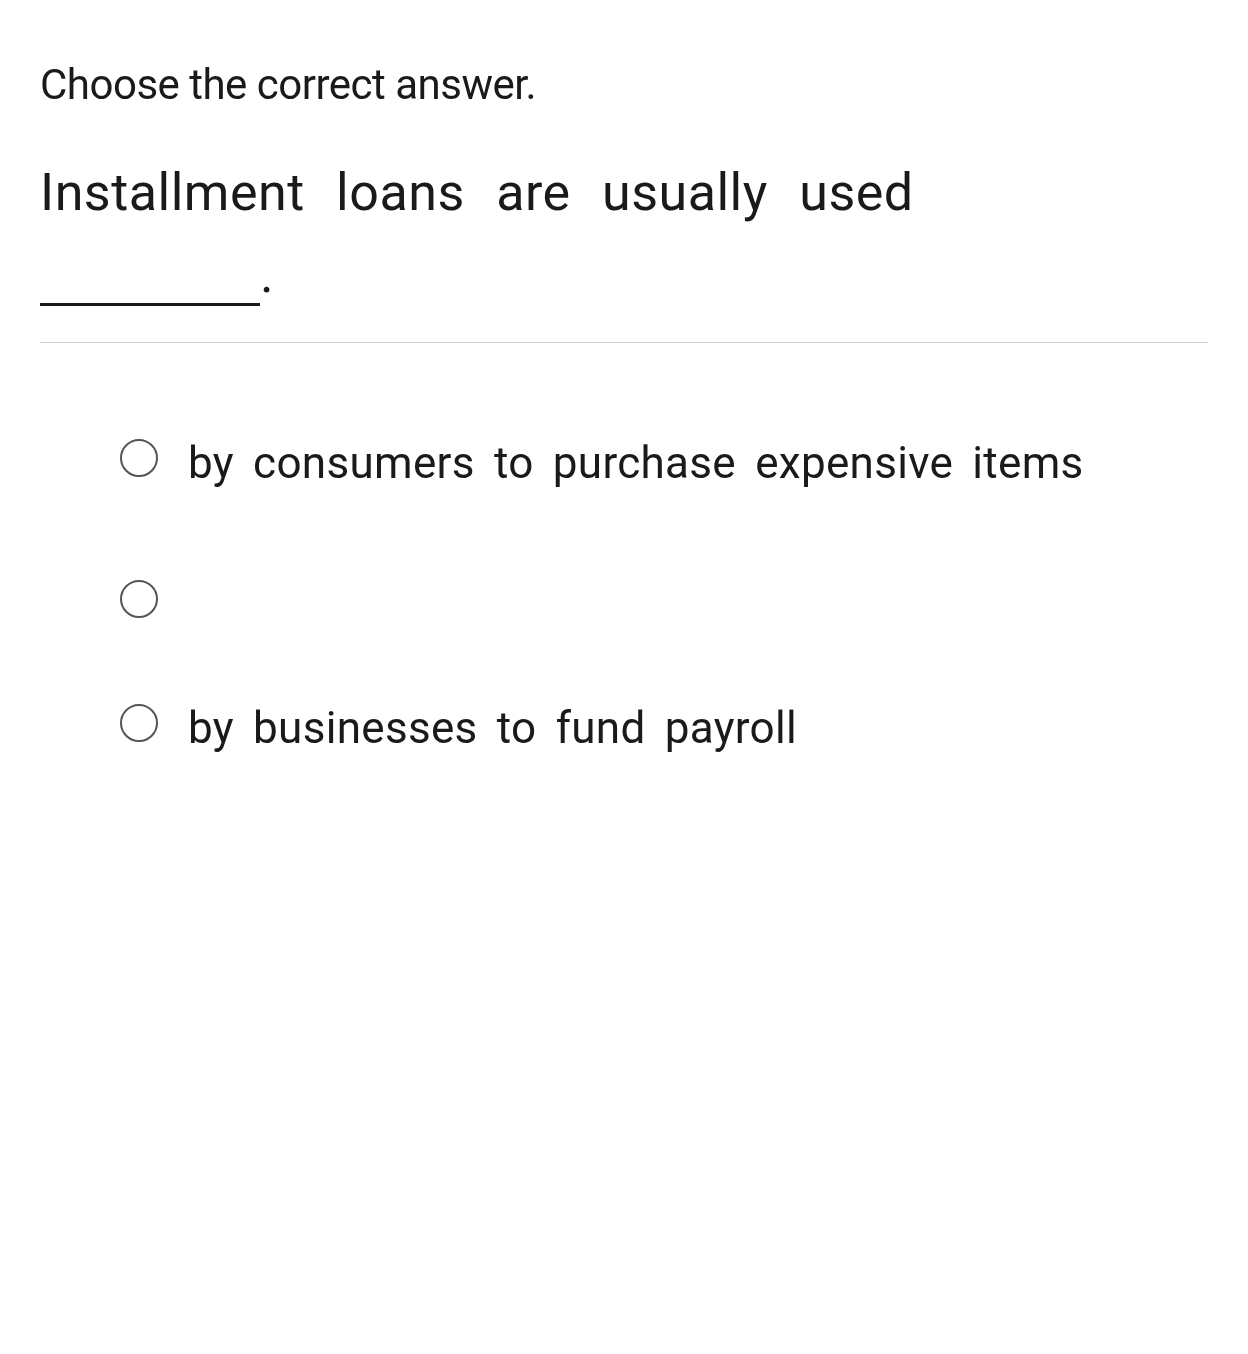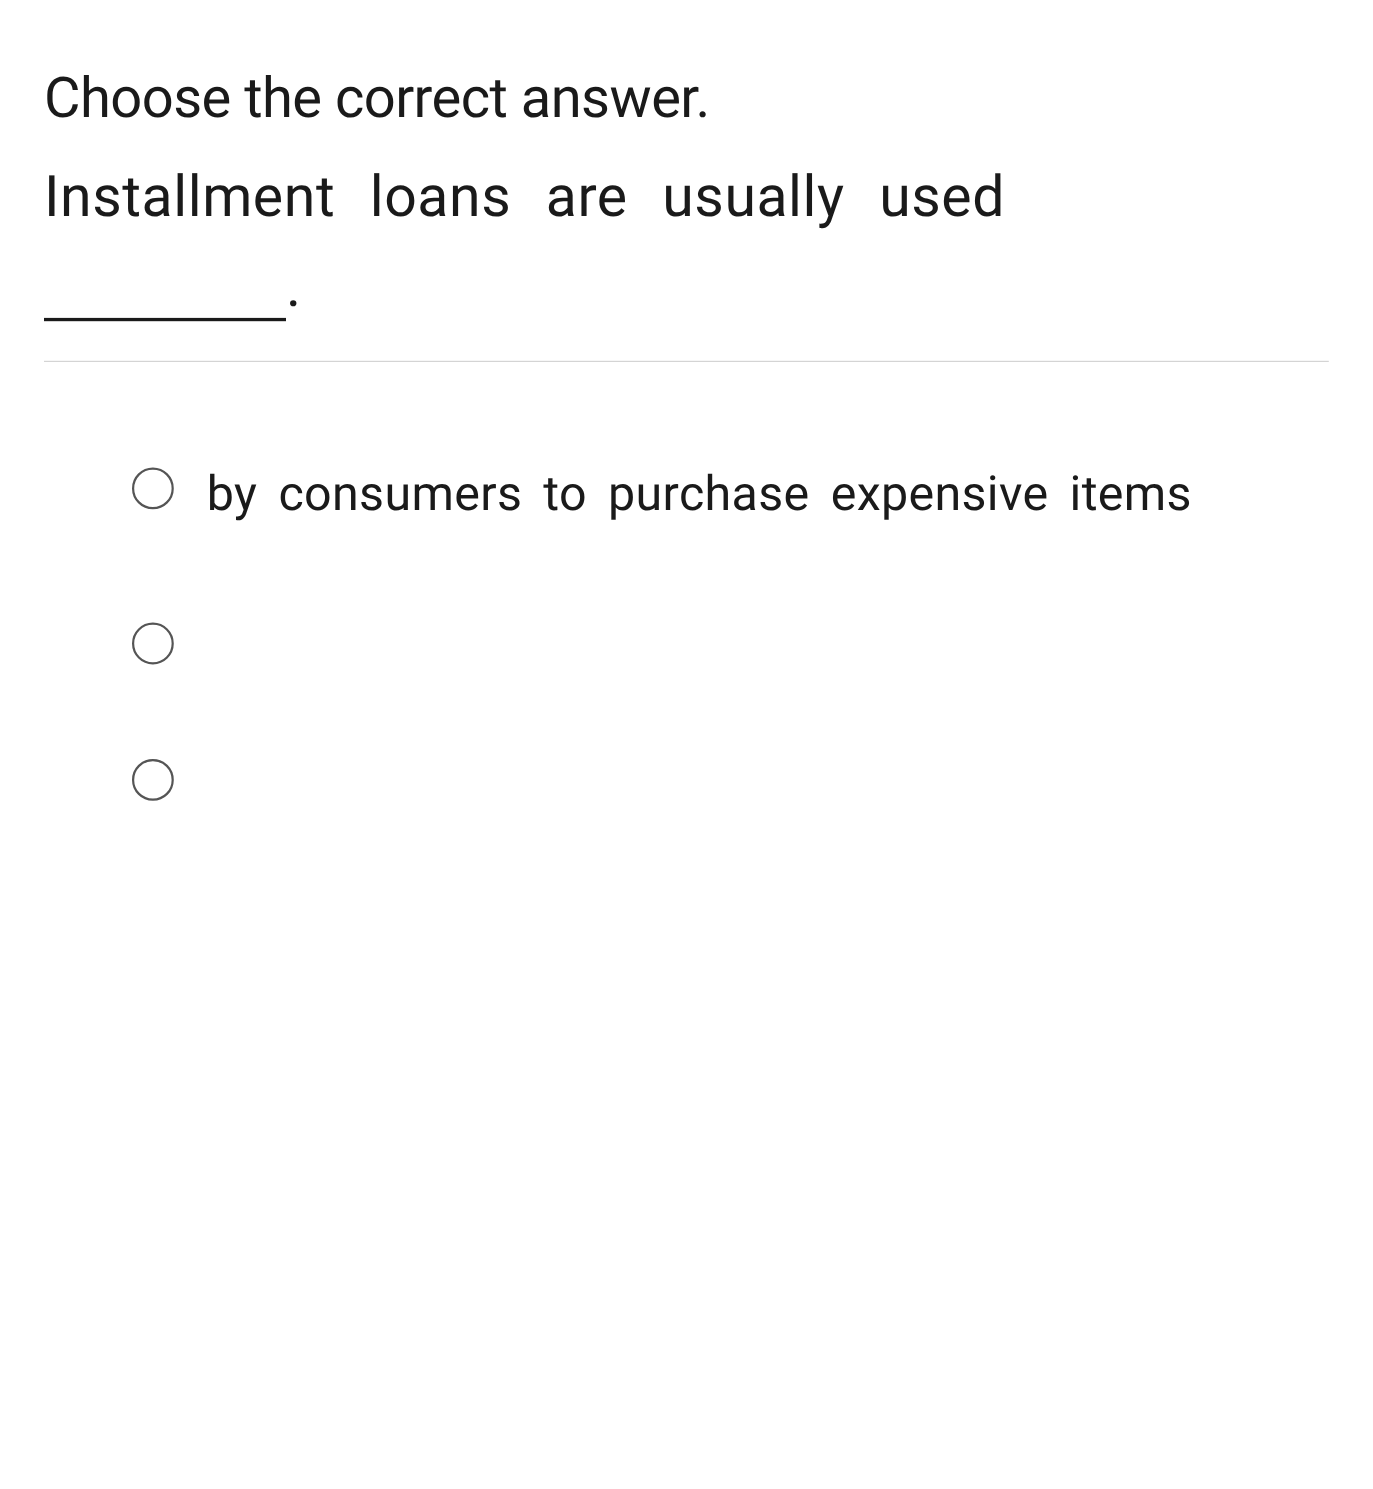--- a/index.html
+++ b/index.html
@@ -11,23 +11,23 @@
     body {
       background: #ffffff;
       font-family: -apple-system, BlinkMacSystemFont, 'Segoe UI', Roboto, sans-serif;
       width: 1248px;
       min-height: 1354px;
       padding: 60px 40px 60px 40px;
       color: #1a1a1a;
     }
 
     .instruction {
-      font-size: 51px;
+      font-size: 42px;
       font-weight: 400;
-      margin-bottom: 24px;
+      margin-bottom: 48px;
       letter-spacing: -0.5px;
     }
 
     .question-text {
       font-size: 52px;
       font-weight: 400;
       line-height: 1.4;
       margin-bottom: 28px;
       letter-spacing: 0.5px;
       word-spacing: 18px;
@@ -130,15 +130,16 @@
   <label class="option" for="radio-c">
     <div class="radio-container">
       <input type="radio" class="radio" id="radio-c" name="answer" value="c" style="">
     </div>
   </label>
 
   <label class="option" for="radio-d">
     <div class="radio-container">
       <input type="radio" class="radio" id="radio-d" name="answer" value="d" style="">
     </div>
+    <span class="option-label">by businesses to fund payroll</span>
   </label>
 
 </div>
 
 </body></html>

